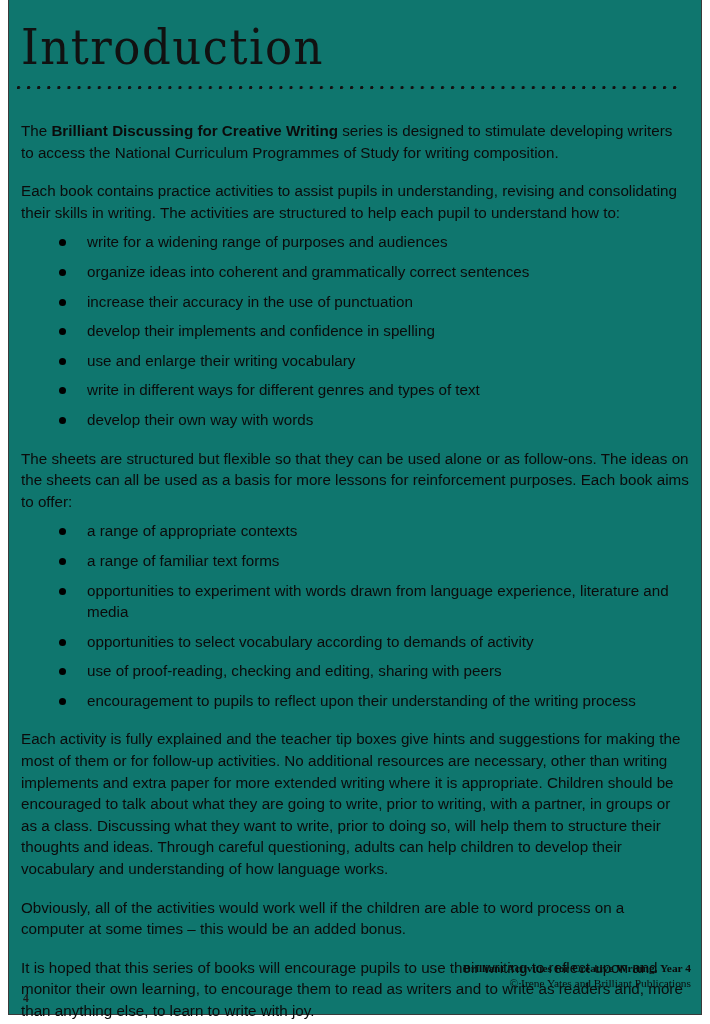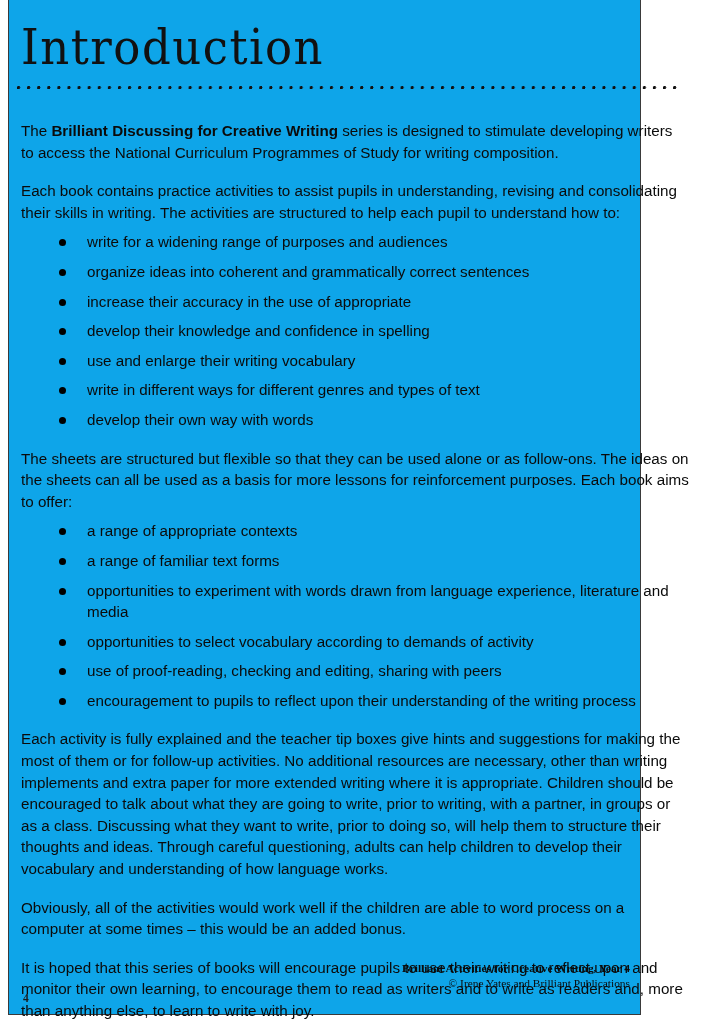--- a/index.html
+++ b/index.html
@@ -13,26 +13,26 @@
     overflow: hidden;
     font-family: "Liberation Sans", sans-serif;
     color: #000000;
   }
 
   
   .page {
     position: absolute;
     left: 8px;
     top: 0px;
-    width: 633px;
+    width: 694px;
     height: 1015px;
     box-sizing: border-box;
     border: 1.5px solid #3a3a3a;
     border-top: none;
-    background: #0ea5e9;
+    background: #0f766e;
   }
   .page-inner {
     position: absolute;
     left: 0; top: 0; right: 0; bottom: 0;
   }
 
   
   .title-block {
     position: absolute;
     left: 12px;
@@ -148,22 +148,22 @@
 
     <div class="content">
 
       <p class="para"><span>The </span><b>Brilliant Discussing for Creative Writing</b><span> series is designed to stimulate developing writers to access the National Curriculum Programmes of Study for writing composition.</span></p>
 
       <p class="para tight">Each book contains practice activities to assist pupils in understanding, revising and consolidating their skills in writing. The activities are structured to help each pupil to understand how to:</p>
 
       <ul class="bullets">
         <li>write for a widening range of purposes and audiences</li>
         <li>organize ideas into coherent and grammatically correct sentences</li>
-        <li>increase their accuracy in the use of appropriate</li>
-        <li>develop their knowledge and confidence in spelling</li>
+        <li>increase their accuracy in the use of punctuation</li>
+        <li>develop their implements and confidence in spelling</li>
         <li>use and enlarge their writing vocabulary</li>
         <li>write in different ways for different genres and types of text</li>
         <li>develop their own way with words</li>
       </ul>
 
       <p class="para tight">The sheets are structured but flexible so that they can be used alone or as follow-ons. The ideas on the sheets can all be used as a basis for more lessons for reinforcement purposes. Each book aims to offer:</p>
 
       <ul class="bullets wide">
         <li>a range of appropriate contexts</li>
         <li>a range of familiar text forms</li>

